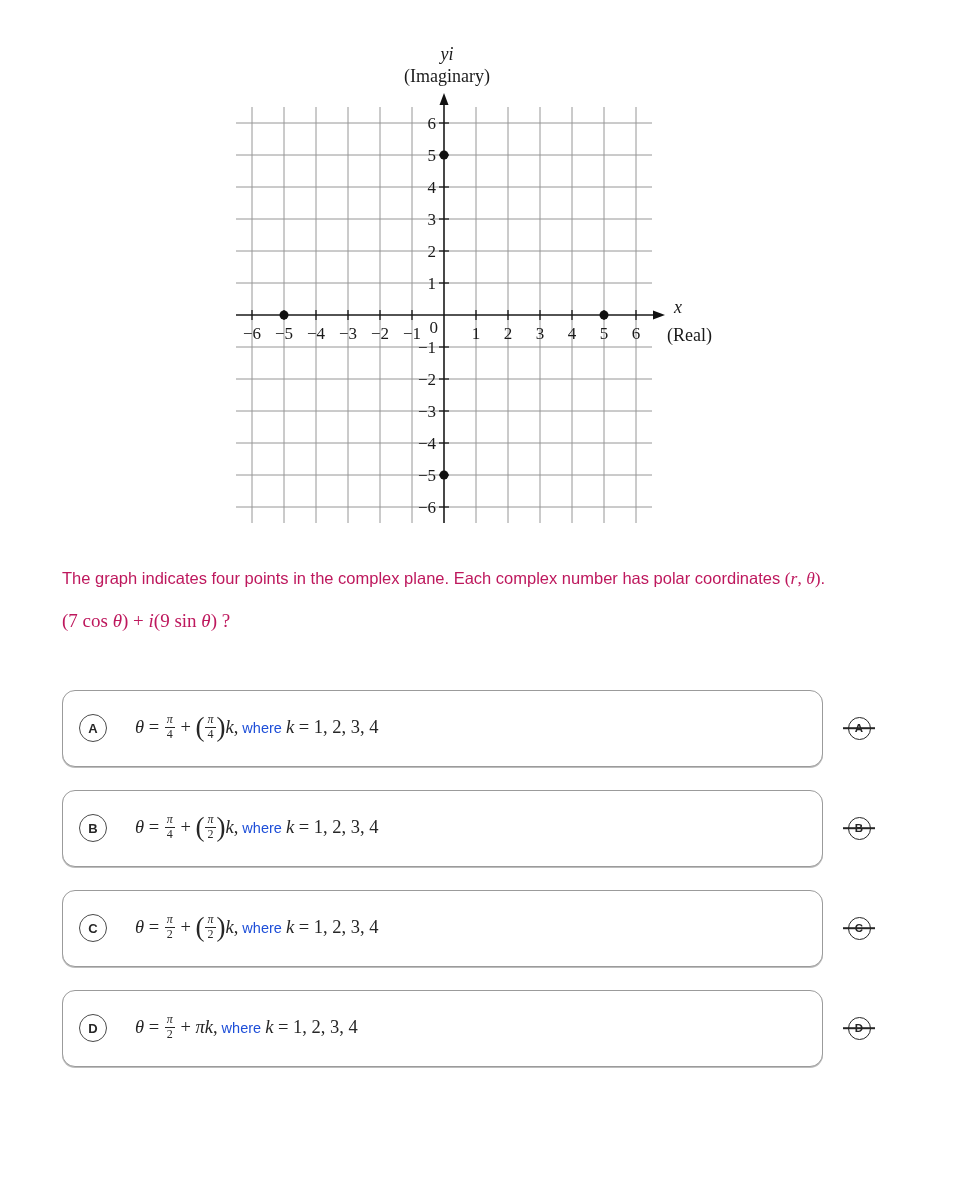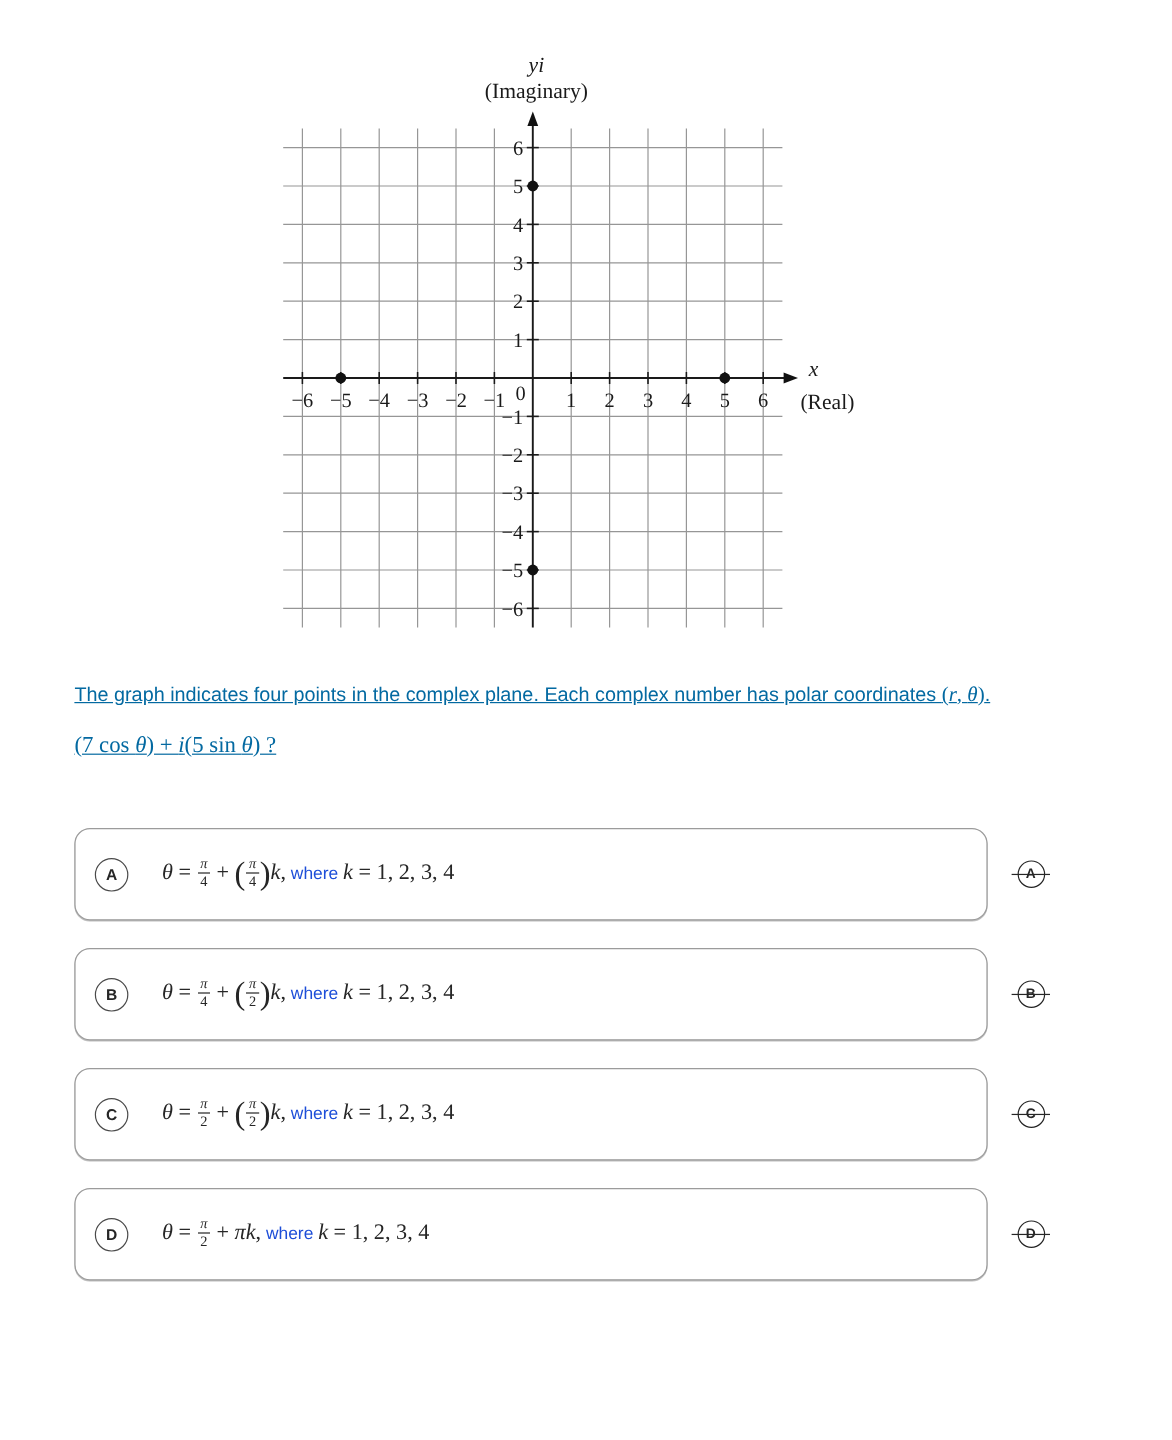--- a/index.html
+++ b/index.html
@@ -14,21 +14,21 @@
   svg text { fill:#1a1a1a; }
   .grid  { stroke:#969696; stroke-width:1; }
   .axis  { stroke:#1a1a1a; stroke-width:1.6; }
   .tickline { stroke:#1a1a1a; stroke-width:1.3; }
   .fill  { fill:#111111; }
   .tick  { font:17px "Liberation Serif", serif; }
   .axlbl { font:18px "Liberation Serif", serif; }
   .italic{ font-style:italic; }
 
   
-  .question { margin:25px 62px 0 62px; font-size:16.5px; line-height:1.55; color:#0369a1;text-decoration:underline; }
+  .question { margin:25px 62px 0 62px; font-size:16.5px; line-height:1.55; color:#be185d; }
   .q-line { margin-bottom:14px; }
   .q-line3 { font-size:19px; margin-top:2px; }
   .mr { font-family:"Liberation Serif", serif; }
   .mi { font-family:"Liberation Serif", serif; font-style:italic; }
   .ms { font-family:"Liberation Sans", sans-serif; }
   .q-line .mr, .q-line .mi { font-size:106%; }
   .q-line3 .mr, .q-line3 .mi { font-size:100%; }
 
   
   .choices { margin:54px 0 0 62px; }
@@ -160,21 +160,21 @@
       <circle cx="224" cy="435" r="4.5" class="fill"></circle>
       <text x="227" y="20" class="axlbl italic" text-anchor="middle">yi</text>
       <text x="227" y="42" class="axlbl" text-anchor="middle">(Imaginary)</text>
       <text x="454" y="273" class="axlbl italic">x</text>
       <text x="447" y="301" class="axlbl">(Real)</text>
     </svg>
 </div>
 
 <div class="question">
   <div class="q-line"><span class="ms">The graph indicates four points in the complex plane. Each complex number has polar coordinates </span><span class="mr">(</span><span class="mi">r</span><span class="mr">, </span><span class="mi">θ</span><span class="mr">)</span><span class="ms">.</span></div>
-  <div class="q-line q-line3"><span class="mr">(7 cos </span><span class="mi">θ</span><span class="mr">) + </span><span class="mi">i</span><span class="mr">(5 sin </span><span class="mi">θ</span><span class="mr">) ?</span></div>
+  <div class="q-line q-line3"><span class="mr">(7 cos </span><span class="mi">θ</span><span class="mr">) + </span><span class="mi">i</span><span class="mr">(9 sin </span><span class="mi">θ</span><span class="mr">) ?</span></div>
 </div>
 
 <div class="choices">
 
   <div class="choice-row">
     <div class="choice-box">
       <span class="letter-circle">A</span>
       <span class="choice-math"><span class="mi">θ</span><span class="mr"> = </span><span class="frac">
             <span class="fnum">π</span>
             <span class="fden">4</span>

